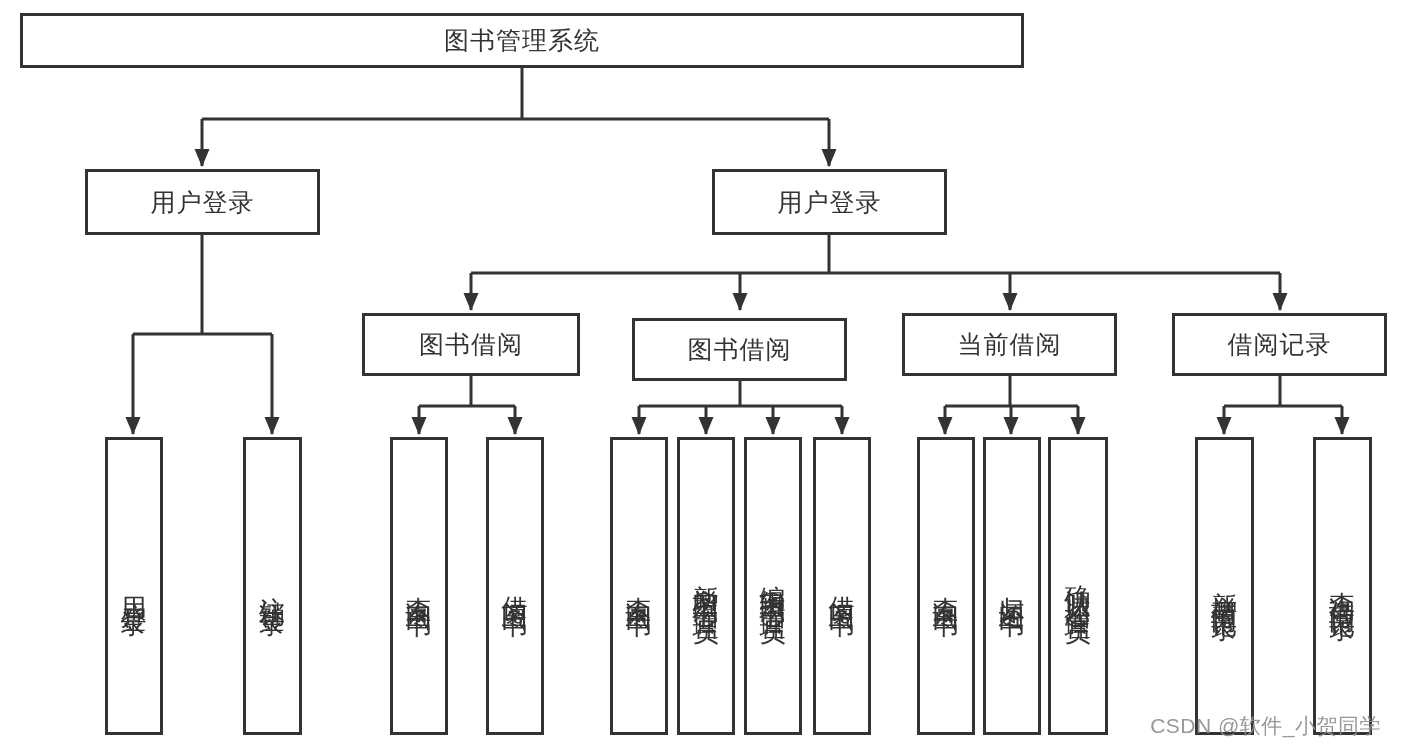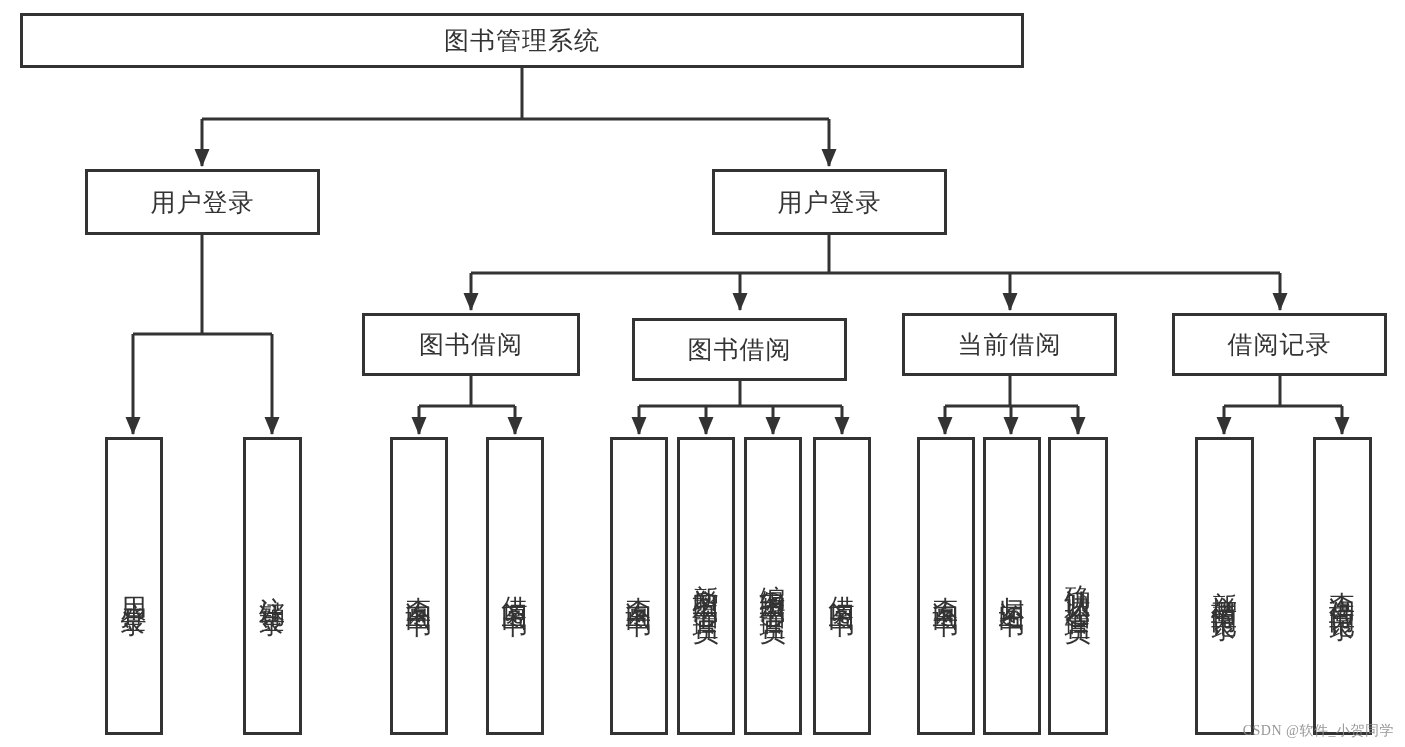--- a/index.html
+++ b/index.html
@@ -16,23 +16,23 @@
     position:absolute; box-sizing:border-box; z-index:2;
     border:3px solid var(--line,#333333); background:#ffffff;
     display:flex; align-items:center; justify-content:center;
   }
   .hlabel { font-size:25px; letter-spacing:1px; white-space:nowrap; }
   .leaf .vlabel {
     writing-mode:vertical-rl; text-orientation:mixed;
     font-size:26px; line-height:1; letter-spacing:5px; white-space:nowrap;
   }
   .watermark {
-    position:absolute; right:11px; bottom:7px; z-index:5;
-    font-size:14px; letter-spacing:.5px; white-space:nowrap;
-    color:var(--watermark,#8f8f8f); opacity:.92;font-family:Liberation Serif, serif;
+    position:absolute; right:24px; bottom:7px; z-index:5;
+    font-size:21px; letter-spacing:.5px; white-space:nowrap;
+    color:var(--watermark,#8f8f8f); opacity:.92;
   }
 </style>
 </head>
 <body>
 
 <div class="stage">
 
   <svg class="connector" width="1405" height="747" viewBox="0 0 1405 747" aria-hidden="true">
     <defs>
       <marker id="arrowhead" markerUnits="userSpaceOnUse" markerWidth="20" markerHeight="17" refX="17" refY="7.5" orient="auto">

